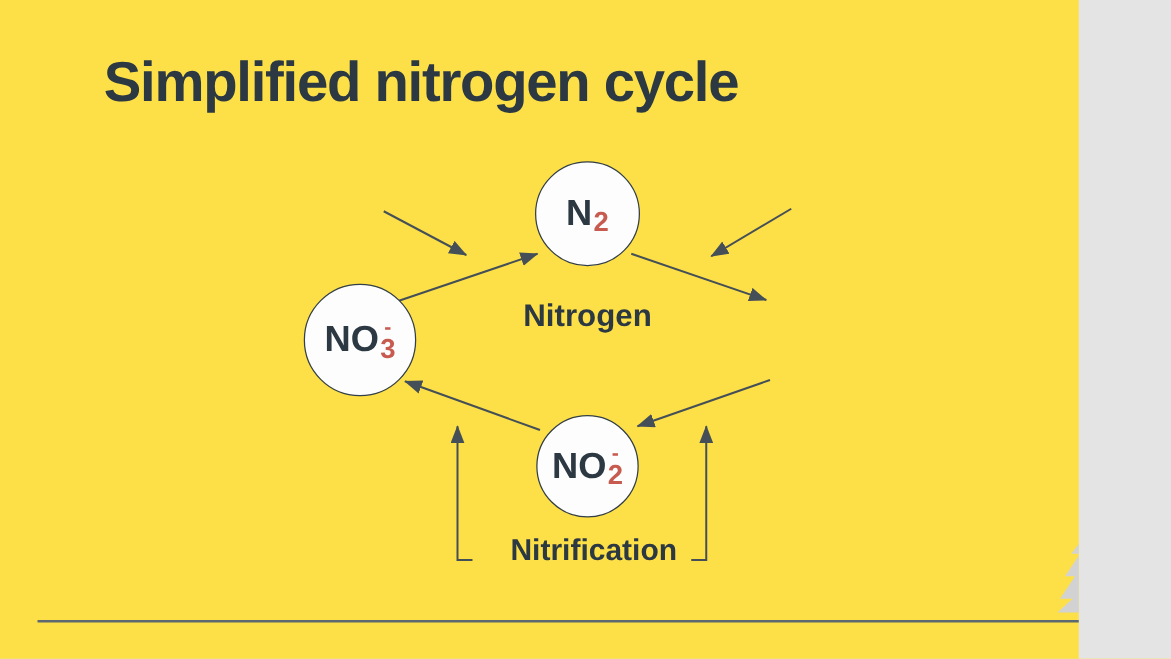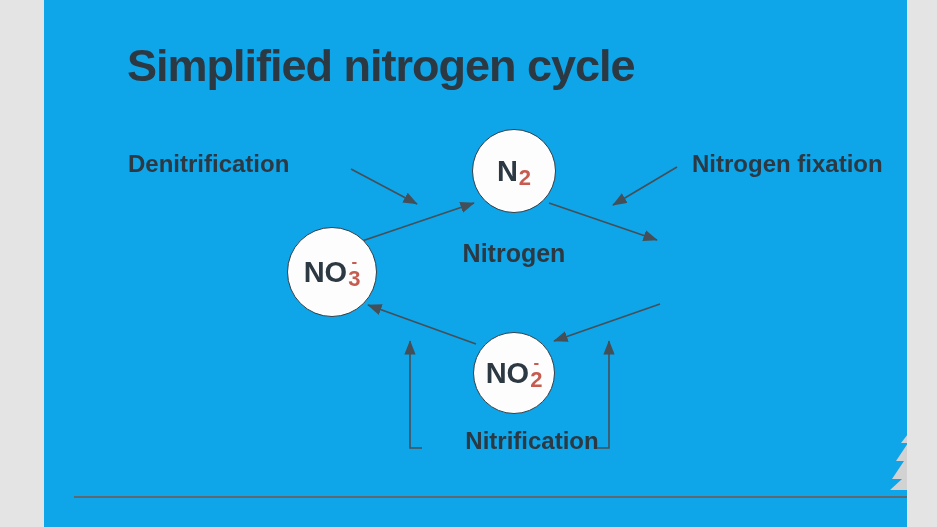--- a/index.html
+++ b/index.html
@@ -3,39 +3,38 @@
 <meta charset="utf-8">
 <style>
   html,body{margin:0;padding:0;}
   body{
     font-family:"Liberation Sans","DejaVu Sans",sans-serif;
     background:#e4e4e4;
   }
   .slide{
     position:relative;
     width:863px;height:527px;
-    background:#0ea5e9;
+    background:#fde047;
     overflow:hidden;
-    margin-left:44px;
   }
   .slide-title{
     position:absolute;left:83px;top:40px;
     margin:0;
     font-size:45px;font-weight:700;letter-spacing:-1px;
     color:#2c3842;
   }
   .proc-label{
     position:absolute;
     font-size:24px;font-weight:700;
     color:#2c3842;
     white-space:nowrap;
   }
   .label-denitrification{left:84px;top:150px;}
   .label-fixation{left:648px;top:150px;}
-  .label-nitrification{left:488px;top:427px;transform:translateX(-50%);}
+  .label-nitrification{left:475px;top:427px;transform:translateX(-50%);}
   .center-label{
     position:absolute;left:470px;top:235px;
     transform:translateX(-50%);
     text-align:center;
     font-size:25px;font-weight:700;line-height:37px;
     color:#2c3842;
   }
   .node{
     position:absolute;
     background:#fdfdfd;
@@ -74,22 +73,20 @@
     background:#5d6870;
   }
 </style>
 </head>
 <body>
 
 <div class="slide">
 
   <h1 class="slide-title">Simplified nitrogen cycle</h1>
 
-  <div class="proc-label label-denitrification">Denitrification</div>
-  <div class="proc-label label-fixation">Nitrogen fixation</div>
   <div class="proc-label label-nitrification">Nitrification</div>
 
   <div class="center-label">
     <div>Nitrogen</div>
   </div>
 
   <svg class="arrow-layer" width="937" height="527" viewBox="0 0 937 527">
     <defs>
       <marker id="ah" markerWidth="10" markerHeight="8" refX="8.5" refY="3.5" orient="auto">
         <path d="M0,0 L9,3.5 L0,7 Z" fill="#454f57"></path>

